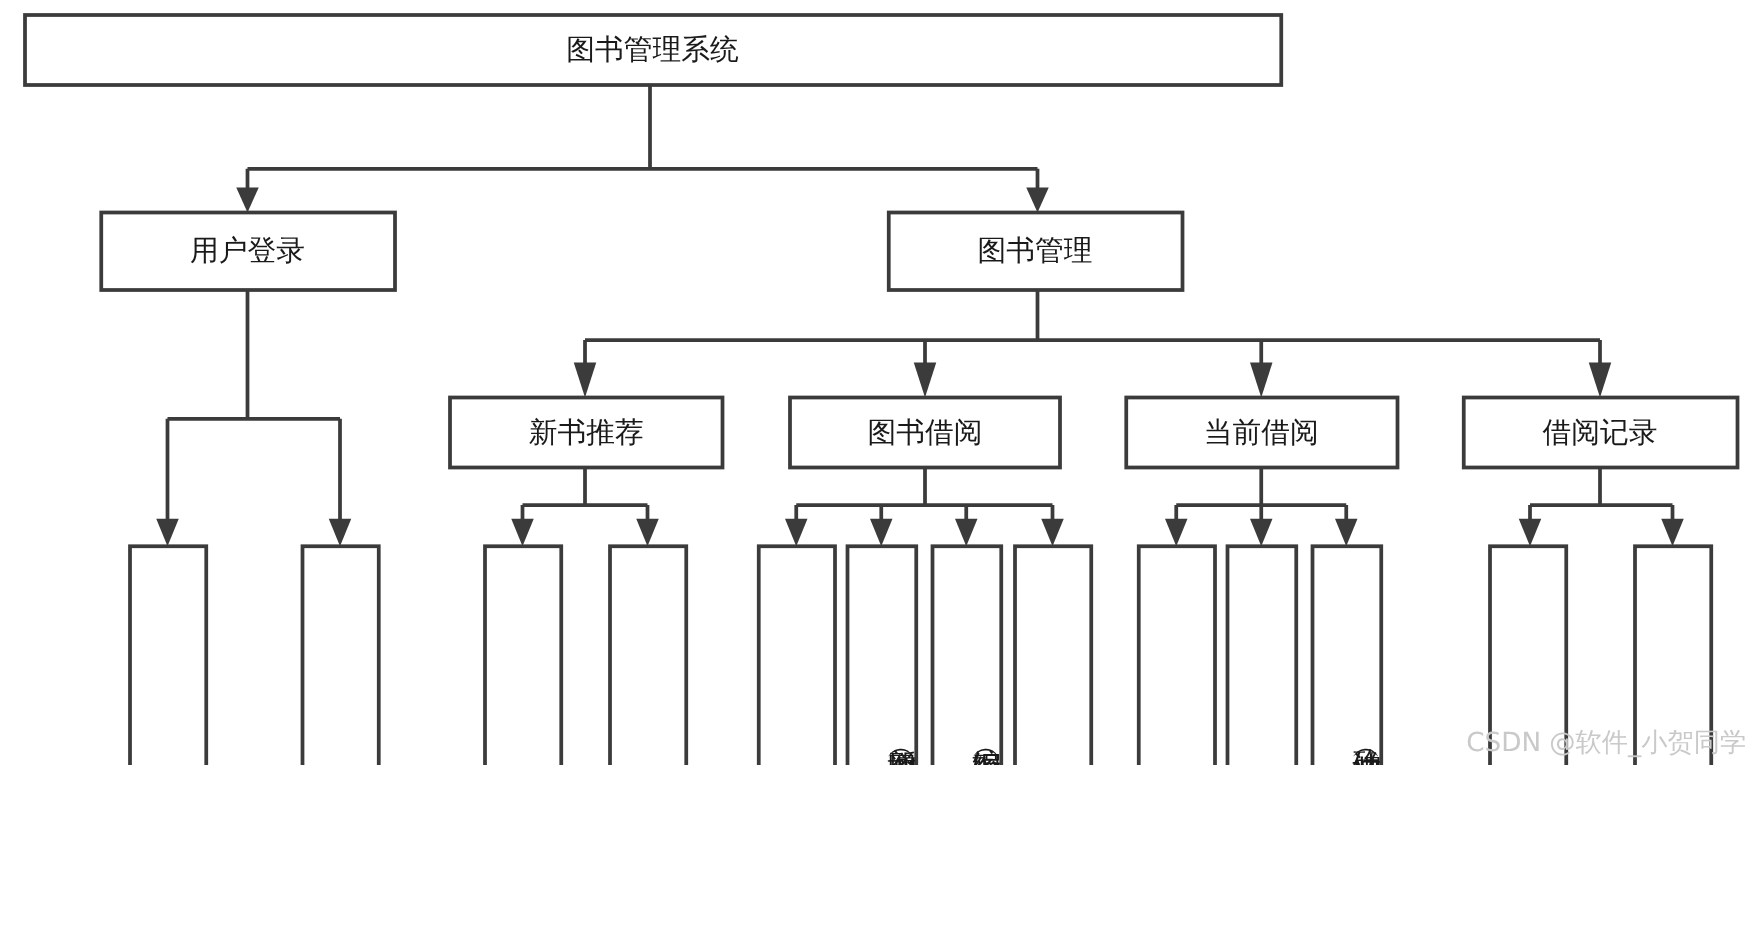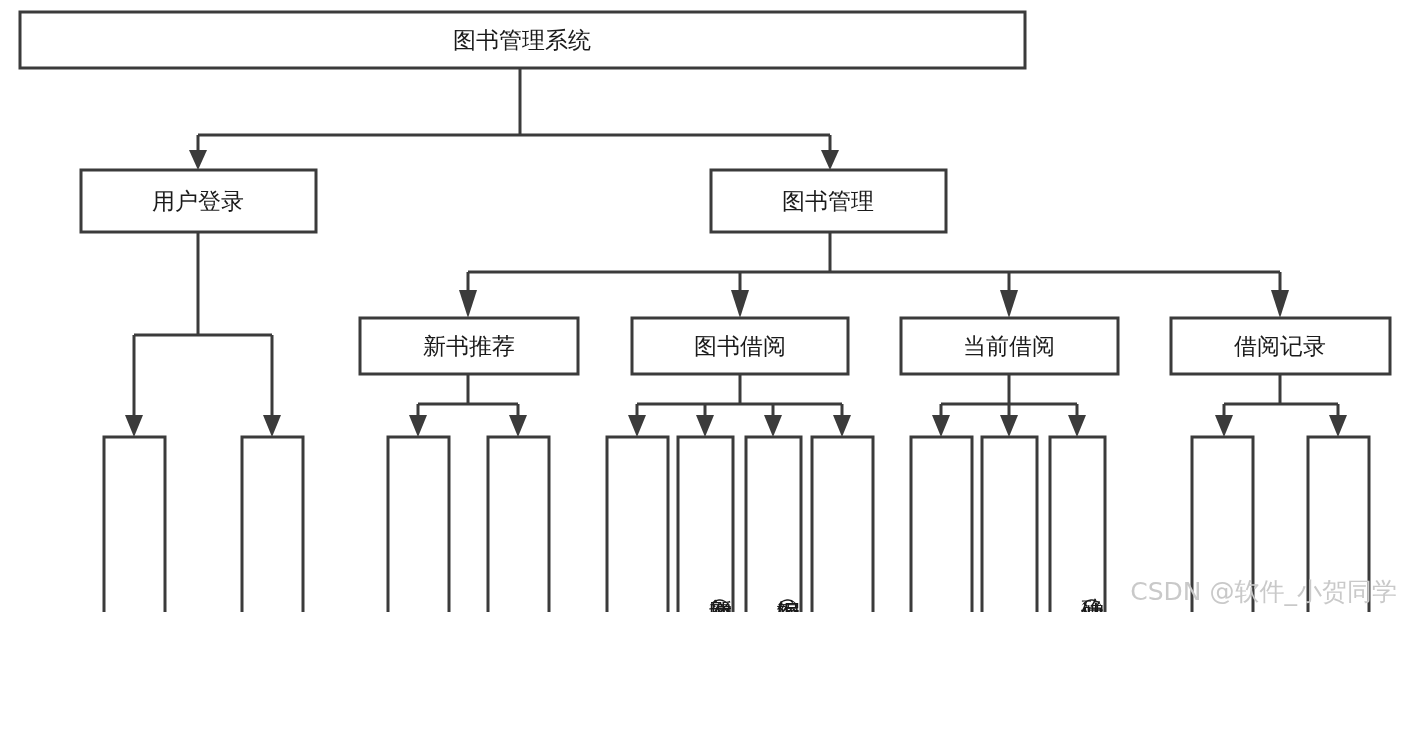--- a/index.html
+++ b/index.html
@@ -61,21 +61,21 @@
     pointer-events: none;
     display: flex;
     align-items: flex-start;
     justify-content: center;
   }
   .watermark {
     position: absolute;
     right: 8px;
     bottom: 4px;
     font-family: "DejaVu Sans", "Liberation Sans", sans-serif;
-    font-size: 25px;
+    font-size: 21px;
     color: #c9c9c9;
     white-space: nowrap;
   }
 </style>
 </head>
 <body>
 
 <div id="diagram-root">
 
   <svg id="flowchart" viewBox="0 0 1405 747">

